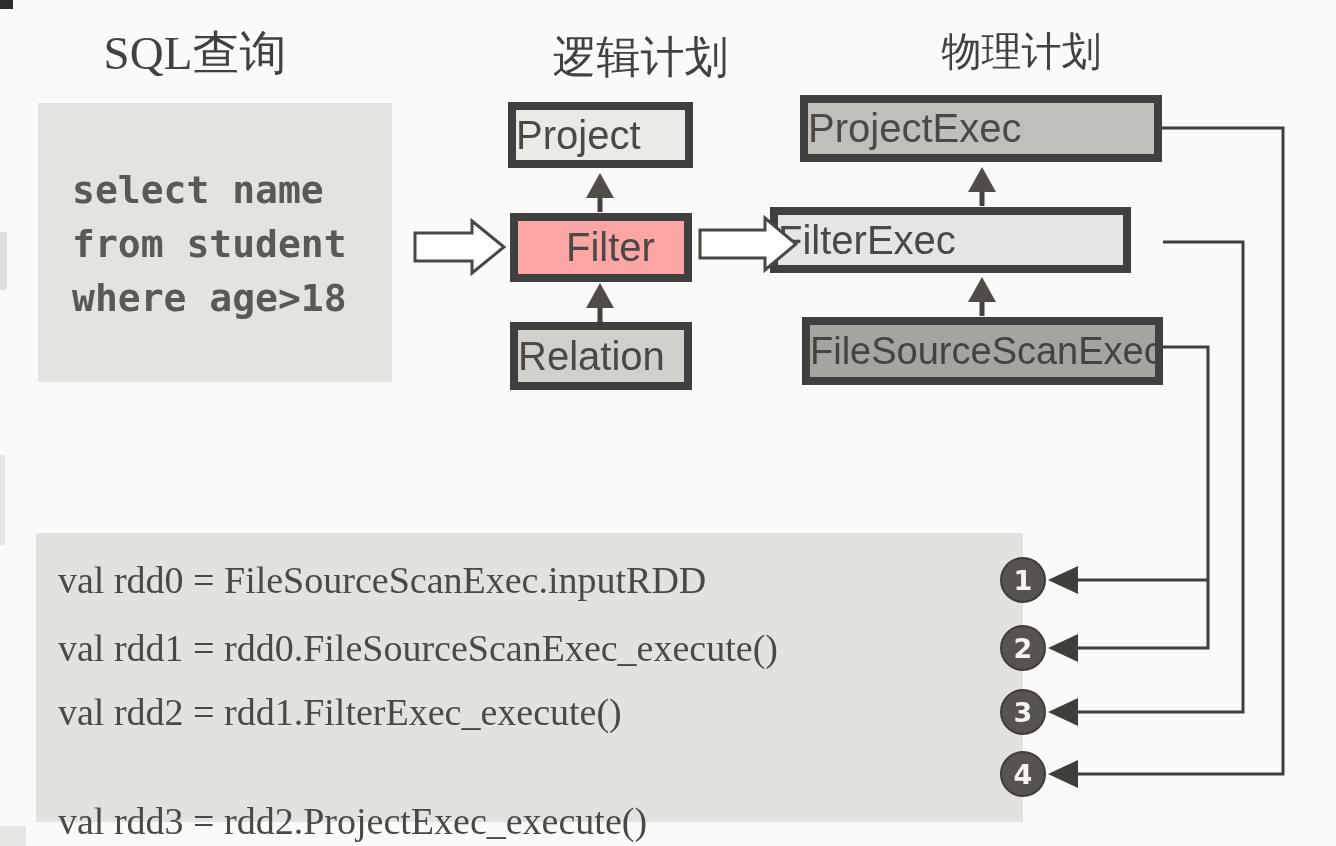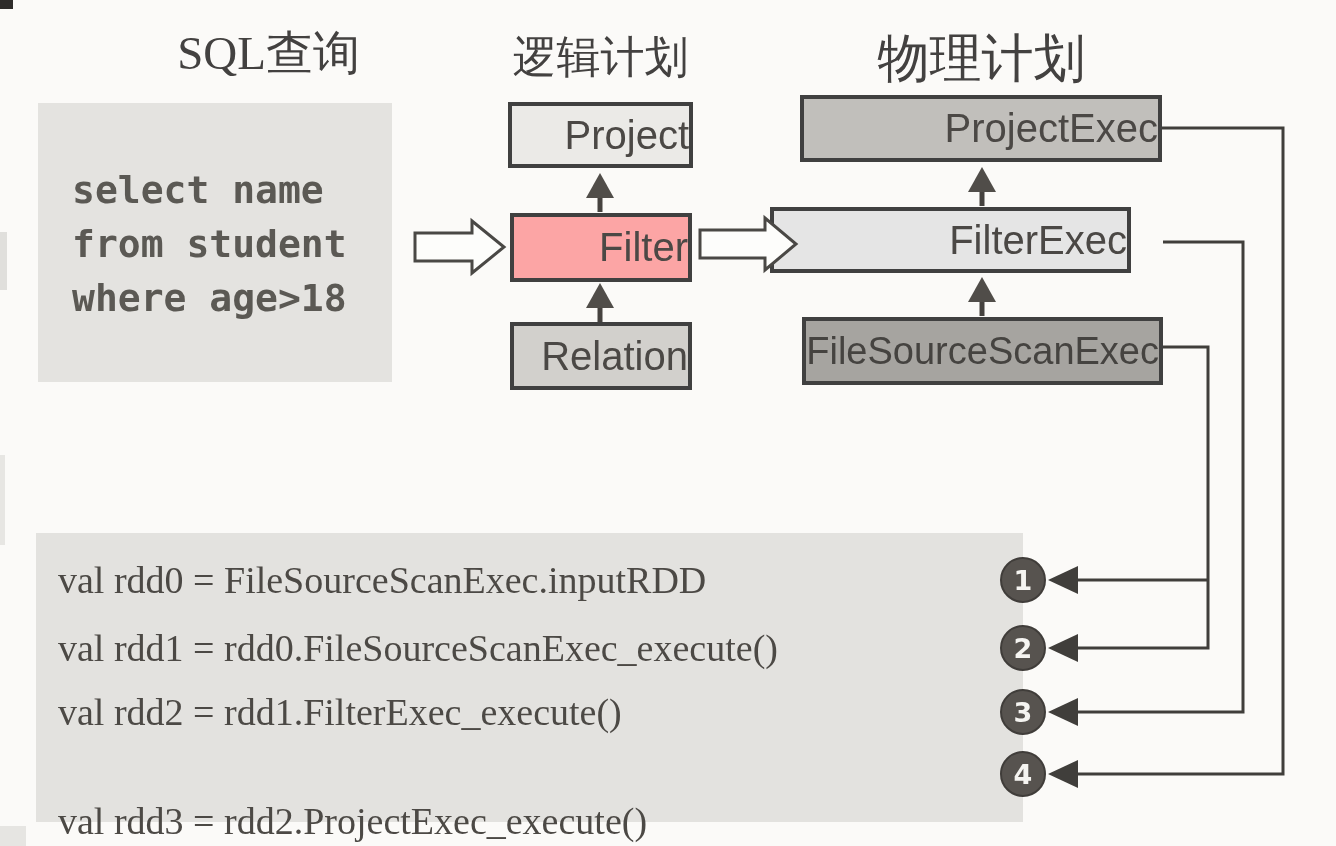--- a/index.html
+++ b/index.html
@@ -6,44 +6,44 @@
   #stage{
     position:relative;
     width:1336px;height:846px;
     background:#fbfaf8;
     overflow:hidden;
     font-family:"Liberation Sans","DejaVu Sans",sans-serif;
   }
   
   .hdr{position:absolute;color:#434140;white-space:nowrap;}
   .hdr-serif{font-family:"Liberation Serif","DejaVu Serif",serif;}
-  .hdr-sans{font-family:Liberation Mono, monospace;}
-  #hdr-sql{left:30px;top:22px;width:330px;text-align:right;font-size:47px;}
+  .hdr-sans{font-family:Liberation Mono, monospace;margin-left:40px;}
+  #hdr-sql{left:30px;top:22px;width:330px;text-align:center;font-size:47px;}
   #hdr-logical{left:508px;top:28px;width:185px;text-align:center;font-size:44px;}
-  #hdr-physical{left:800px;top:24px;width:363px;text-align:center;font-size:52px;}
+  #hdr-physical{left:800px;top:24px;width:363px;text-align:center;font-size:40px;}
   #hdr-rdd{left:101px;top:472px;font-size:45px;color:#3f3d3b;}
 
   
   .panel{position:absolute;background:#e4e3e0;z-index:1;}
   #sql-panel{left:38px;top:103px;width:354px;height:279px;}
   #rdd-panel{left:36px;top:533px;width:987px;height:289px;background:#e3e2df;}
 
   
   #sql-code{
     position:absolute;left:72px;top:163px;z-index:2;
     font-family:"DejaVu Sans Mono","Liberation Mono",monospace;
     font-size:38px;font-weight:600;line-height:54px;
     color:#5b5954;white-space:pre;
   }
 
   
   .node{
     position:absolute;z-index:2;
-    border:4px solid #404040;box-sizing:border-box;
-    display:flex;align-items:center;justify-content:flex-end;
+    border:8px solid #404040;box-sizing:border-box;
+    display:flex;align-items:center;justify-content:flex-start;
     font-size:40px;color:#4b4845;white-space:nowrap;
   }
   #node-project {left:508px;top:102px;width:185px;height:66px;background:#ebeae7;}
   #node-filter  {left:510px;top:213px;width:182px;height:69px;background:#fca5a5;padding-left:48px;}
   #node-relation{left:510px;top:322px;width:182px;height:68px;background:#d2d0cc;}
   #node-projectexec{left:800px;top:95px;width:362px;height:67px;background:#c1bfbb;}
   #node-filterexec {left:770px;top:207px;width:361px;height:66px;background:#e5e5e5;}
   #node-filesourcescanexec{left:802px;top:317px;width:361px;height:68px;background:#a6a4a0;font-size:38px;color:#454340;}
 
   

